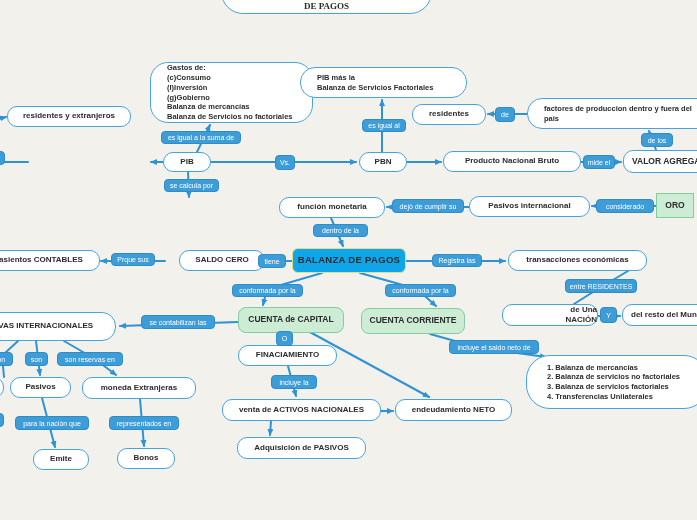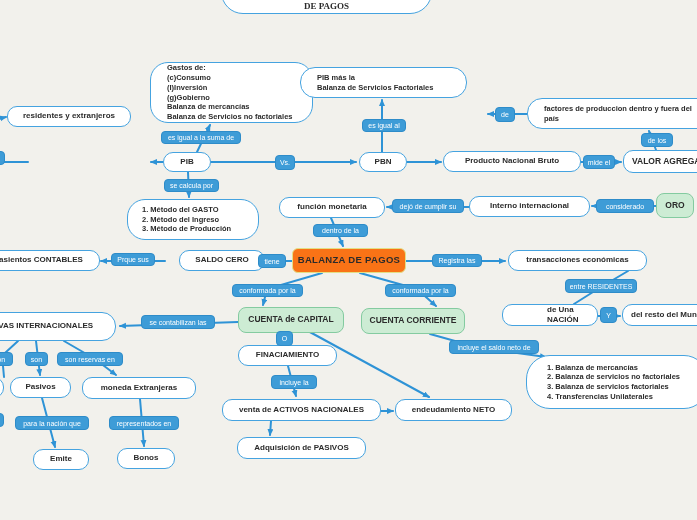--- a/index.html
+++ b/index.html
@@ -1,27 +1,27 @@
 <!DOCTYPE html>
 <html><head>
 <meta charset="utf-8">
 <style>
   html,body{margin:0;padding:0;}
   #stage{position:relative;width:697px;height:520px;background:#f2f1ec;overflow:hidden;
          font-family:"Liberation Sans",sans-serif;}
   svg.lines{position:absolute;left:0;top:0;width:697px;height:520px;z-index:1;}
   svg.lines polyline{fill:none;stroke:#2e93d6;stroke-width:2;stroke-linecap:round;}
   .node{position:absolute;box-sizing:border-box;background:#fff;border:1.6px solid #45a3e0;
-        display:flex;align-items:center;justify-content:center;text-align:left;
+        display:flex;align-items:center;justify-content:center;text-align:right;
         font-weight:bold;font-size:8px;color:#2b2b2b;white-space:pre-line;z-index:2;line-height:1.3;}
   .node.left{justify-content:flex-start;text-align:left;}
   .label{position:absolute;box-sizing:border-box;background:#3e9cd7;color:#fff;
          display:flex;align-items:center;justify-content:center;font-size:7px;
          white-space:nowrap;z-index:3;padding:0 3px;border:1px solid #2e8cc9;}
-  .yellow{background:#f97316;border:1px solid #e3df86;font-size:9.5px;letter-spacing:.3px;}
+  .yellow{background:#0ea5e9;border:1px solid #e3df86;font-size:9.5px;letter-spacing:.3px;}
   .green{background:#cdecd4;border:1.4px solid #84cba0;font-size:8.5px;}
   .title-node{display:block;text-align:center;font-family:"Liberation Serif",serif;
               font-size:9px;padding-top:18px;}
 </style>
 </head>
 <body>
 
 <div id="stage">
   <svg class="lines" viewBox="0 0 697 520" xmlns="http://www.w3.org/2000/svg">
     <defs>
@@ -68,42 +68,40 @@
 DE PAGOS</div>
     <div class="node left" style="left: 150px; top: 62px; width: 163px; height: 61px; border-radius: 18px; font-size: 7.5px; padding-left: 16px;">Gastos de:
 (c)Consumo
 (I)Inversión
 (g)Gobierno
 Balanza de mercancías
 Balanza de Servicios no factoriales</div>
     <div class="node left" style="left: 300px; top: 67px; width: 167px; height: 31px; border-radius: 15px; font-size: 7.5px; padding-left: 16px;">PIB más la
 Balanza de Servicios Factoriales</div>
     <div class="node" style="left: 7px; top: 106px; width: 124px; height: 21px; border-radius: 10px;">residentes y extranjeros</div>
+    <div class="node" style="left: 412px; top: 104px; width: 74px; height: 21px; border-radius: 10px;">residentes</div>
     <div class="label" style="left: 495px; top: 107px; width: 20px; height: 15px; border-radius: 4px;">de</div>
     <div class="node left" style="left: 527px; top: 98px; width: 220px; height: 31px; border-radius: 15px; font-size: 7.5px; padding-left: 16px;">factores de produccion dentro y fuera del
 país</div>
     <div class="label" style="left: 161px; top: 131px; width: 80px; height: 13px; border-radius: 4px;">es igual a la suma de</div>
     <div class="label" style="left: 362px; top: 119px; width: 44px; height: 13px; border-radius: 4px;">es igual al</div>
     <div class="label" style="left: 641px; top: 133px; width: 32px; height: 14px; border-radius: 4px;">de los</div>
     <div class="label" style="left: -20px; top: 151px; width: 25px; height: 14px; border-radius: 4px;"></div>
     <div class="node" style="left: 163px; top: 152px; width: 48px; height: 20px; border-radius: 10px;">PIB</div>
     <div class="label" style="left: 275px; top: 155px; width: 20px; height: 15px; border-radius: 4px;">Vs.</div>
     <div class="node" style="left: 359px; top: 152px; width: 48px; height: 20px; border-radius: 10px;">PBN</div>
     <div class="node" style="left: 443px; top: 151px; width: 138px; height: 21px; border-radius: 10px;">Producto Nacional  Bruto</div>
     <div class="label" style="left: 583px; top: 155px; width: 32px; height: 14px; border-radius: 4px;">mide el</div>
     <div class="node left" style="left: 623px; top: 150px; width: 115px; height: 23px; border-radius: 10px; font-size: 8.5px; padding-left: 8px;">VALOR AGREGADO</div>
     <div class="label" style="left: 164px; top: 179px; width: 55px; height: 13px; border-radius: 4px;">se calcula por</div>
-    <div class="node left" style="left: 127px; top: 199px; width: 132px; height: 41px; border-radius: 18px; font-size: 7.5px; padding-left: 14px;">1. Método del GASTO
-2. Método del Ingreso
-3. Método de Producción</div>
     <div class="node" style="left: 279px; top: 197px; width: 106px; height: 21px; border-radius: 10px;">función monetaria</div>
     <div class="label" style="left: 392px; top: 199px; width: 72px; height: 14px; border-radius: 4px;">dejó de cumplir su</div>
-    <div class="node" style="left: 469px; top: 196px; width: 121px; height: 21px; border-radius: 10px;">Interno internacional</div>
+    <div class="node" style="left: 469px; top: 196px; width: 121px; height: 21px; border-radius: 10px;">Pasivos internacional</div>
     <div class="label" style="left: 596px; top: 199px; width: 58px; height: 14px; border-radius: 4px;">considerado</div>
-    <div class="node green" style="left: 656px; top: 193px; width: 38px; height: 25px; border-radius: 8px;">ORO</div>
+    <div class="node green" style="left: 656px; top: 193px; width: 38px; height: 25px; border-radius: 0;">ORO</div>
     <div class="label" style="left: 313px; top: 224px; width: 55px; height: 13px; border-radius: 4px;">dentro de la</div>
     <div class="node yellow" style="left: 292px; top: 248px; width: 114px; height: 25px; border-radius: 6px;">BALANZA DE PAGOS</div>
     <div class="label" style="left: 432px; top: 254px; width: 50px; height: 13px; border-radius: 4px;">Registra las</div>
     <div class="node" style="left: 508px; top: 250px; width: 139px; height: 21px; border-radius: 10px;">transacciones económicas</div>
     <div class="label" style="left: 258px; top: 254px; width: 28px; height: 14px; border-radius: 4px;">tiene</div>
     <div class="node" style="left: 165px; top: 250px; width: 86px; height: 21px; border-radius: 10px; margin-left: 14px;">SALDO CERO</div>
     <div class="label" style="left: 111px; top: 253px; width: 44px; height: 13px; border-radius: 4px;">Prque sus</div>
     <div class="node" style="left: -18px; top: 250px; width: 118px; height: 21px; border-radius: 10px;">asientos CONTABLES</div>
     <div class="label" style="left: 565px; top: 279px; width: 72px; height: 14px; border-radius: 4px;">entre RESIDENTES</div>
     <div class="label" style="left: 232px; top: 284px; width: 71px; height: 13px; border-radius: 4px;">conformada por la</div>

